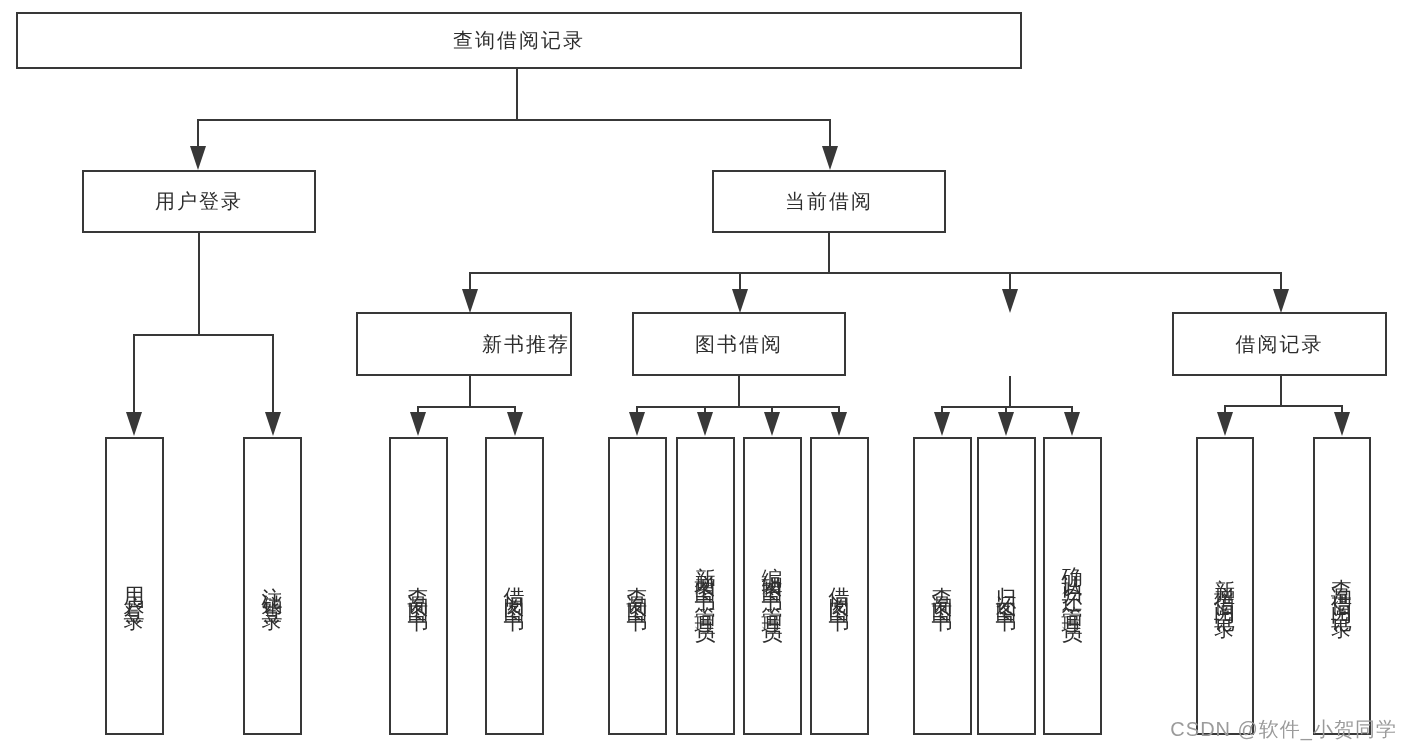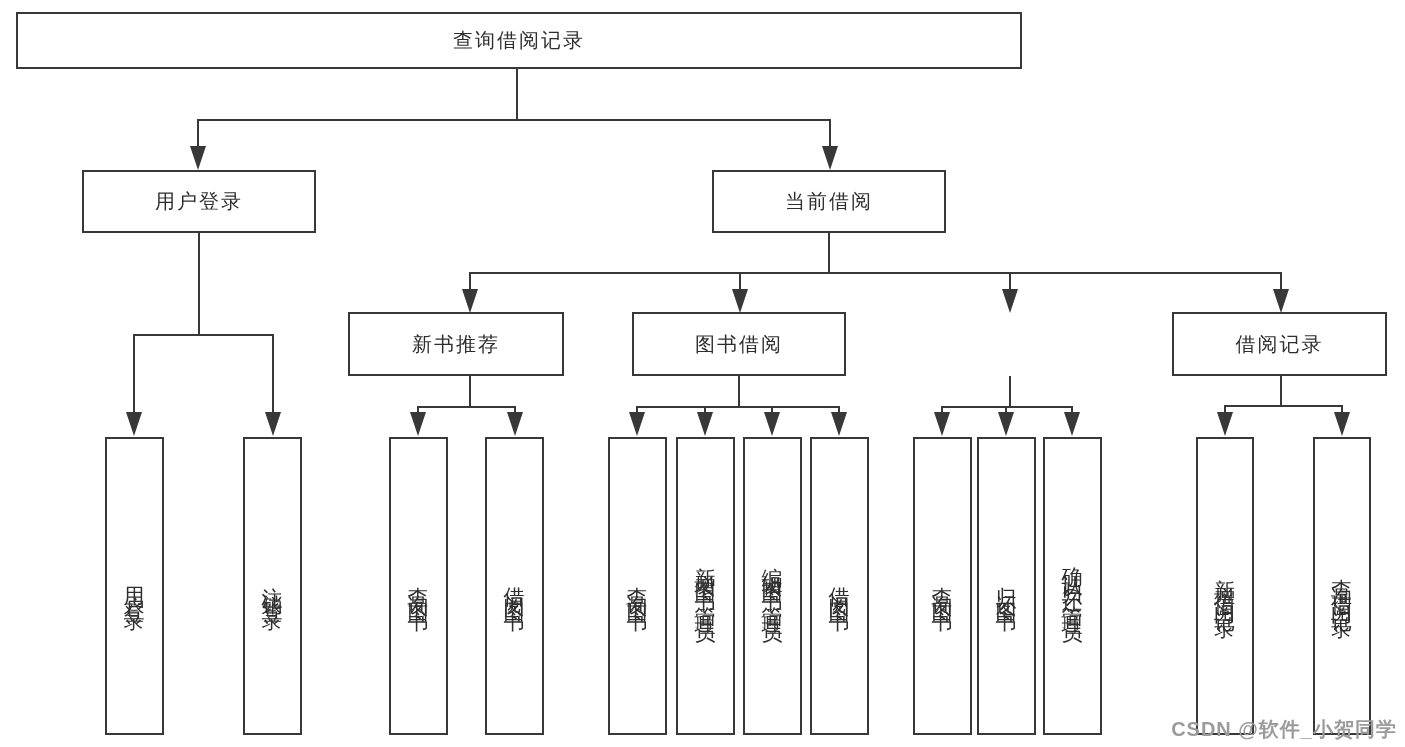--- a/index.html
+++ b/index.html
@@ -18,27 +18,27 @@
   }
   .hl{position:absolute;height:2px;background:#383838;z-index:1;}
   .vl{position:absolute;width:2px;background:#383838;z-index:1;}
   .arrow{
     position:absolute;width:0;height:0;z-index:1;
     border-left:8px solid transparent;border-right:8px solid transparent;
     border-top:24px solid #383838;
   }
   .watermark{
     position:absolute;right:8px;bottom:4px;font-size:20px;color:#9b9b9b;
-    letter-spacing:1px;z-index:3;white-space:nowrap;font-weight:bold;
+    letter-spacing:1px;z-index:3;white-space:nowrap;
   }
   
   .n-root{left:16px;top:12px;width:1006px;height:57px;}
   .n-user-login{left:82px;top:170px;width:234px;height:63px;}
   .n-book-mgmt{left:712px;top:170px;width:234px;height:63px;}
-  .n-new-book{left:348px;top:312px;width:216px;height:64px;}
+  .n-new-book{left:356px;top:312px;width:216px;height:64px;justify-content:flex-end;}
   .n-book-borrow{left:632px;top:312px;width:214px;height:64px;}
   .n-current-borrow{left:902px;top:312px;width:216px;height:64px;}
   .n-borrow-record{left:1172px;top:312px;width:215px;height:64px;}
   .leaf{top:437px;width:59px;height:298px;}
   .lf-ul-login{left:105px;}  .lf-ul-logout{left:243px;}
   .lf-nb-q{left:389px;}      .lf-nb-b{left:485px;}
   .lf-bb-q{left:608px;}      .lf-bb-a{left:676px;}
   .lf-bb-e{left:743px;}      .lf-bb-b{left:810px;}
   .lf-cb-q{left:913px;}      .lf-cb-r{left:977px;}
   .lf-cb-c{left:1043px;}

